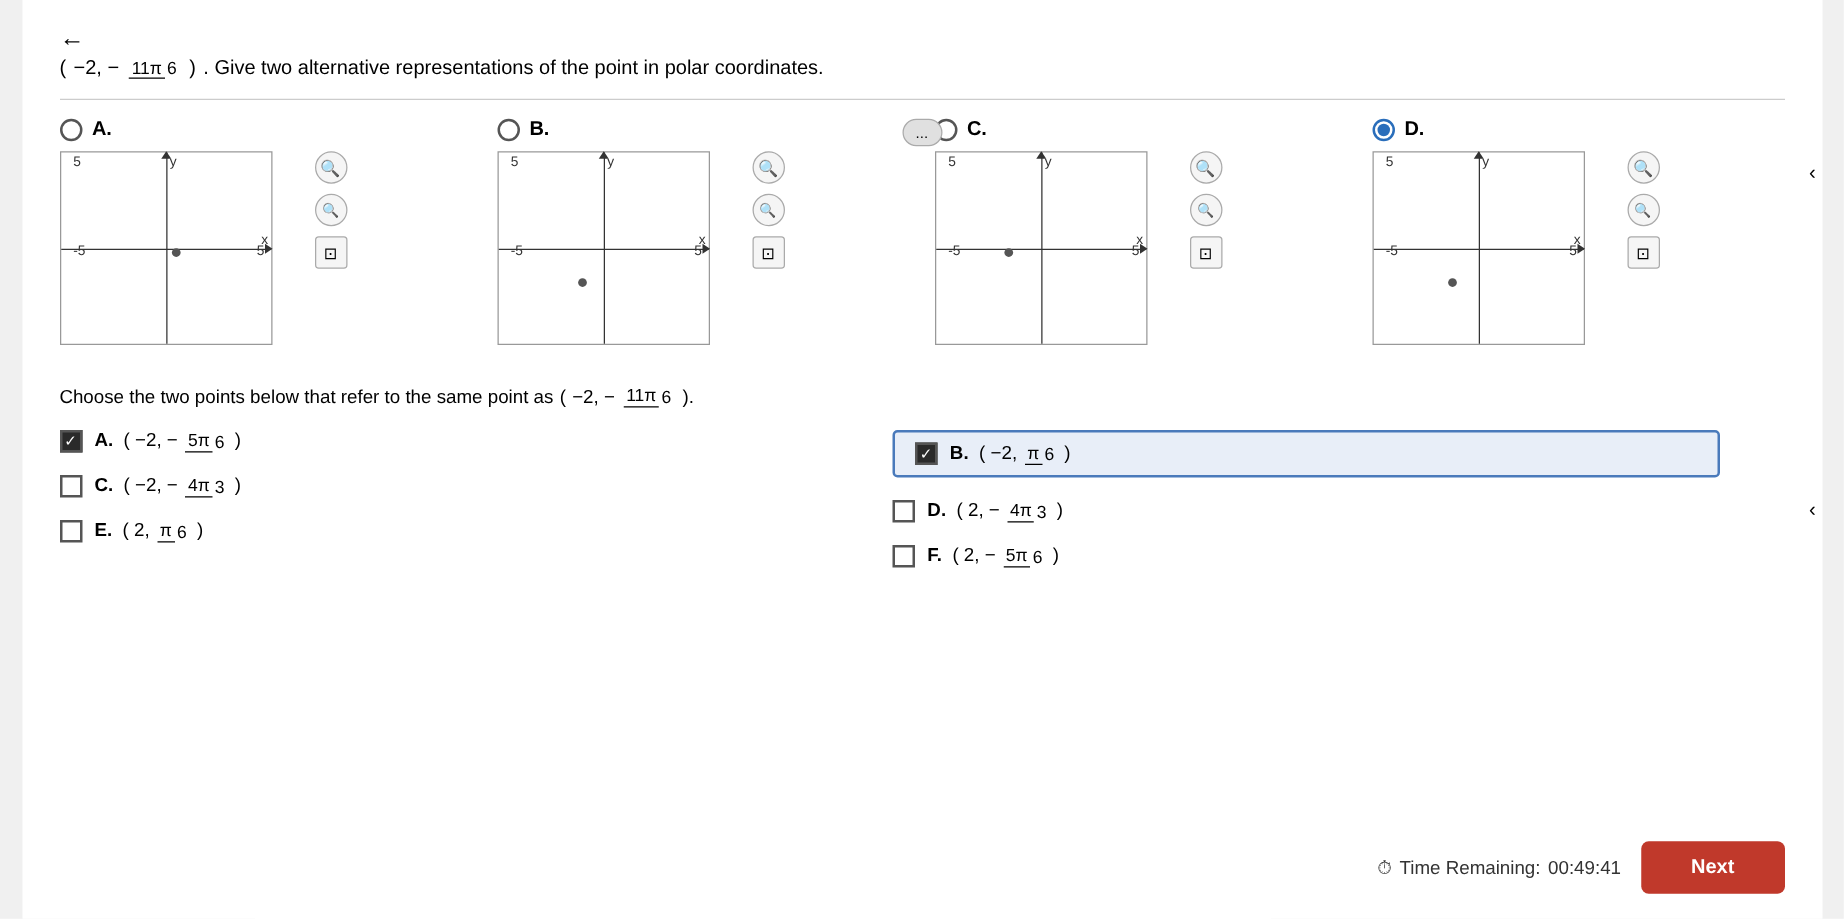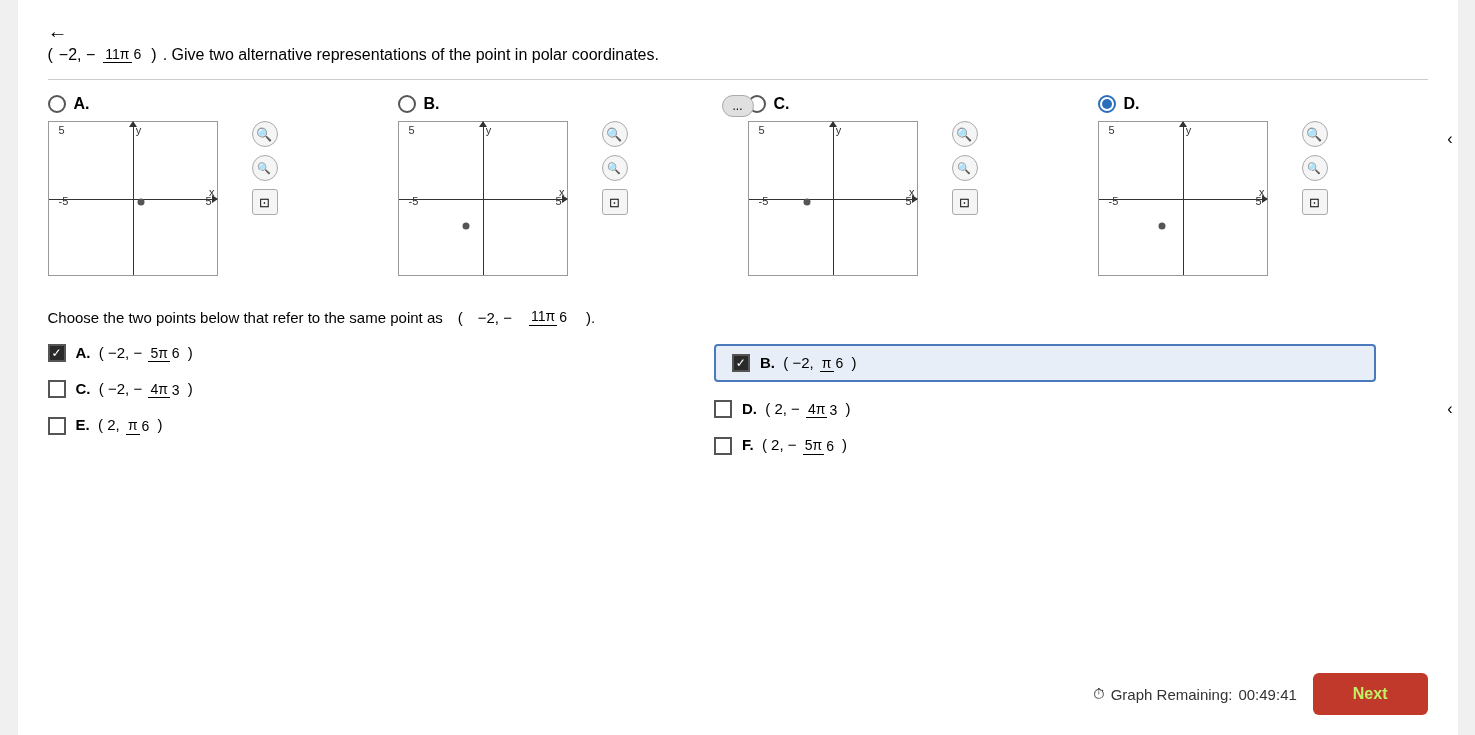--- a/index.html
+++ b/index.html
@@ -186,21 +186,21 @@
       align-items: center;
       justify-content: center;
       cursor: pointer;
       font-size: 13px;
     }
     .choose-text {
       font-size: 15px;
       margin: 18px 0 18px 0;
       display: flex;
       align-items: center;
-      gap: 15px;
+      gap: 5px;
     }
     .checkbox-option {
       display: flex;
       align-items: center;
       gap: 10px;
       font-size: 15px;
     }
     .checkbox-box {
       width: 18px;
       height: 18px;
@@ -248,21 +248,21 @@
     }
     .timer-text {
       font-size: 15px;
       color: #333;
       display: flex;
       align-items: center;
       gap: 6px;
     }
     .next-btn {
       background: #c0392b;
-      color: #bef264;
+      color: #ffffff;
       border: none;
       border-radius: 6px;
       padding: 12px 40px;
       font-size: 16px;
       font-weight: bold;
       cursor: pointer;
     }
     .more-btn {
       background: #e0e0e0;
       border: 1px solid #aaa;
@@ -512,21 +512,21 @@
           <span>)</span>
         </span>
       </div>
     </div>
   </div>
 
   
   <div class="bottom-bar">
     <div class="timer-text">
       <span>⏱</span>
-      <span>Graph Remaining:</span>
+      <span>Time Remaining:</span>
       <span>00:49:41</span>
     </div>
     <button class="next-btn">Next</button>
   </div>
 
   
   <div style="position:absolute; right:5px; top:130px;">‹</div>
   <div style="position:absolute; right:5px; top:400px;">‹</div>
 </div>
 

